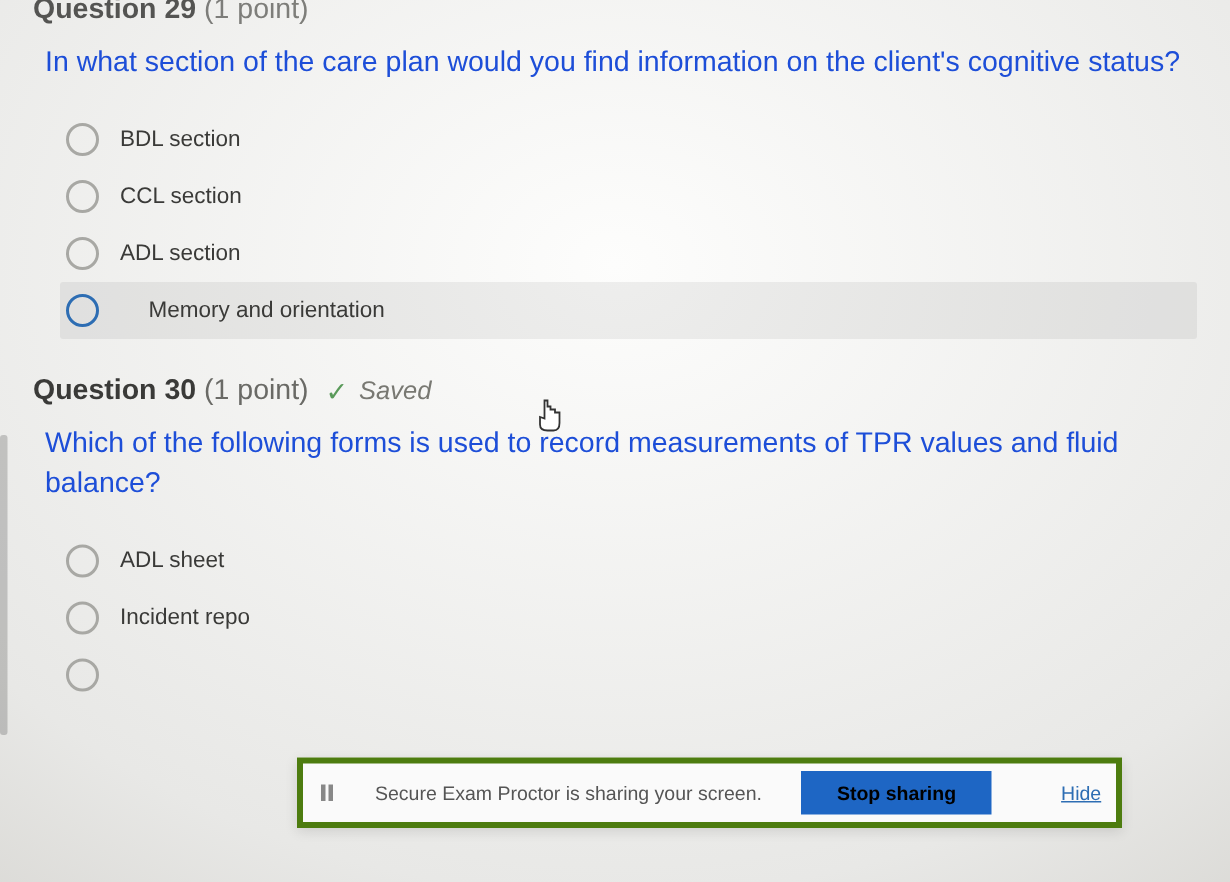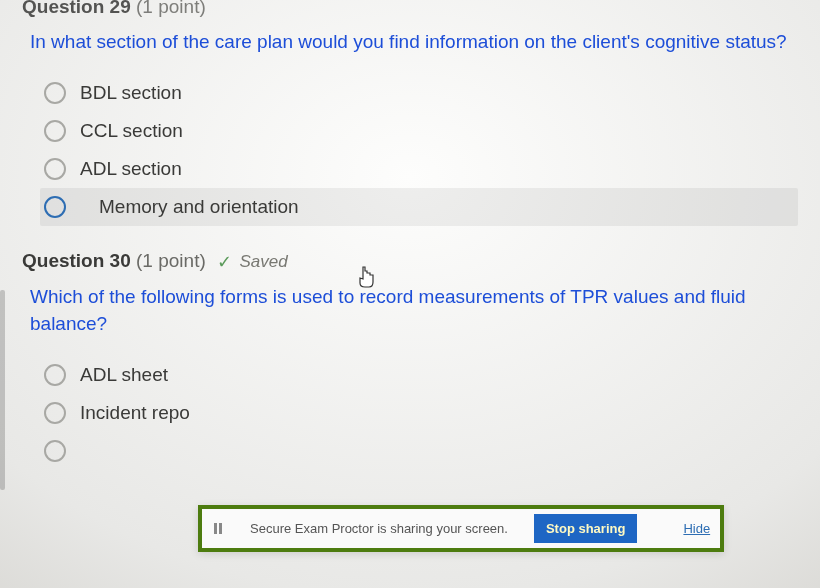--- a/index.html
+++ b/index.html
@@ -68,21 +68,21 @@
   .radio.hover-outline { border-color: #2d6db3; border-width: 2px; }
   .radio.selected::after {
     content: "";
     position: absolute;
     top: 50%; left: 50%;
     width: 10px; height: 10px;
     background: #333;
     border-radius: 50%;
     transform: translate(-50%, -50%);
   }
-  .opt-label { font-size: 19px; color: #3a3a38; }
+  .opt-label { font-size: 15px; color: #3a3a38; }
   .cursor {
     position: absolute;
     left: 356px;
     top: 265px;
     pointer-events: none;
   }
   .sharebar {
     position: absolute;
     left: 198px;
     top: 505px;
@@ -99,24 +99,24 @@
   .pause-icon {
     display: inline-flex;
     gap: 2px;
     margin-right: 2px;
   }
   .pause-icon span {
     width: 3px; height: 11px; background: #888;
   }
   .stop-btn {
     background: #1e66c4;
-    color: #fef9c3;
+    color: #000000;
     font-weight: 600;
     font-size: 13px;
-    padding: 7px 12px;
+    padding: 7px 24px;
     border: none;
     cursor: pointer;
   }
   .hide-link {
     color: #2d6db3;
     text-decoration: underline;
     font-size: 13px;
     cursor: pointer;
     margin-left: 20px;
   }

